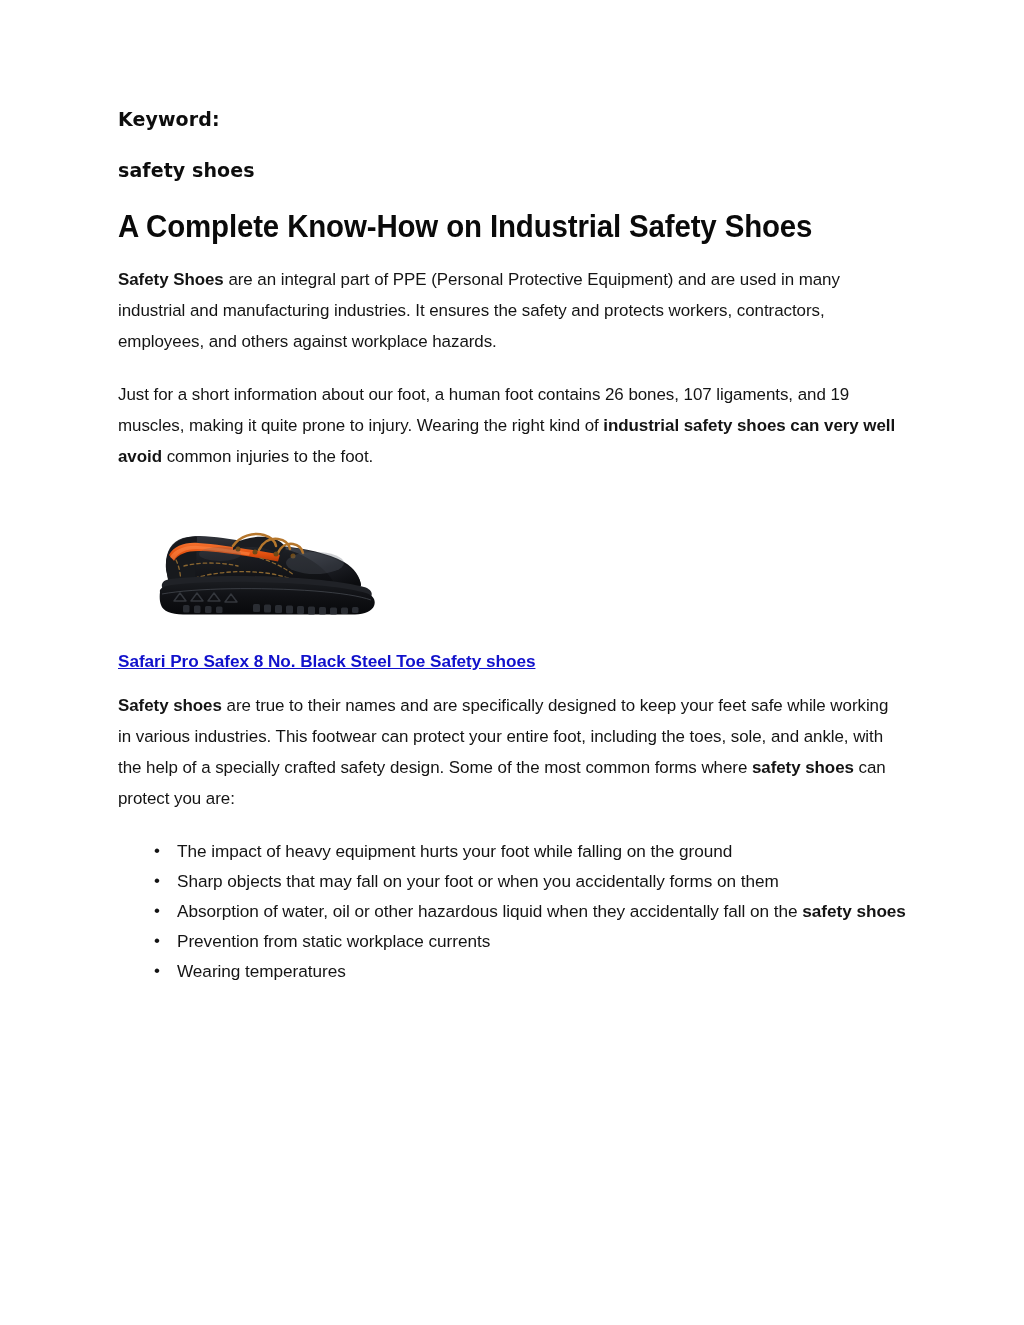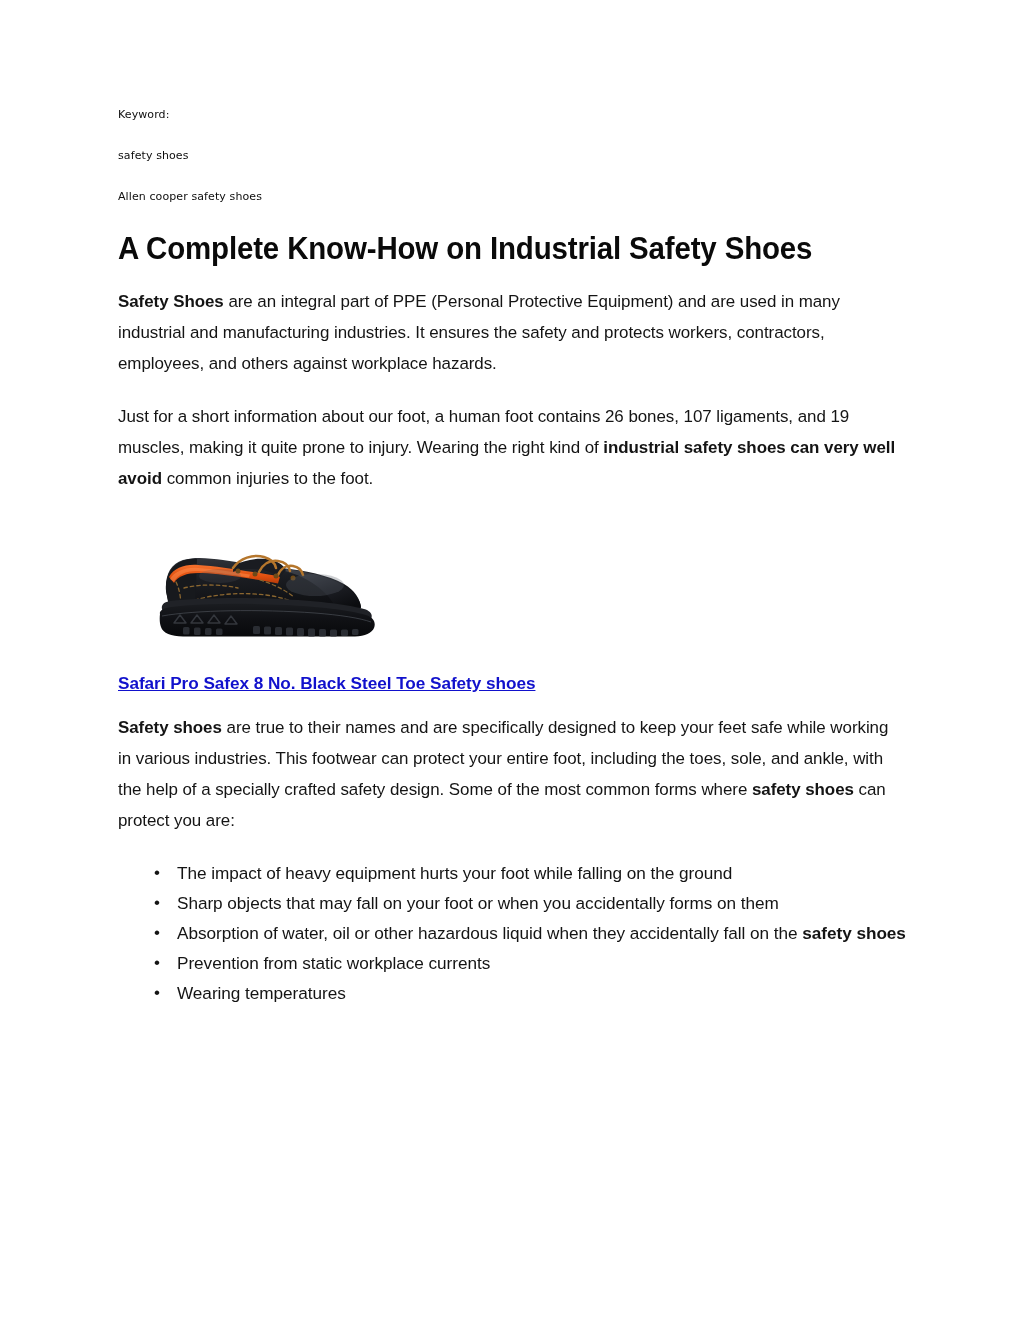--- a/index.html
+++ b/index.html
@@ -26,25 +26,26 @@
   .content {
     position: absolute;
     left: 118px;
     top: 108px;
     width: 790px;
   }
 
   
   .kw-line {
     font-family: "DejaVu Sans", sans-serif;
-    font-size: 11px;
+    font-size: 19px;
     line-height: 1.2;
     color: #0d0d0d;
     margin: 0 0 28px 0;
     letter-spacing: 0.1px;
+    font-weight: bold;
   }
 
   
   .doc-heading {
     font-family: "Liberation Sans Narrow", "Liberation Sans", sans-serif;
     font-size: 31px;
     font-weight: bold;
     line-height: 1.12;
     color: #0a0a0a;
     margin: 14px 0 20px 0;
@@ -125,21 +126,20 @@
 </style>
 </head>
 <body>
 
 <div class="page">
   <div class="content">
 
     
     <p class="kw-line">Keyword:</p>
     <p class="kw-line">safety shoes</p>
-    <p class="kw-line">Allen cooper safety shoes</p>
 
     
     <h1 class="doc-heading">A Complete Know-How on Industrial Safety Shoes</h1>
 
     
     <p class="para"><b>Safety Shoes</b><span> are an integral part of PPE (Personal Protective Equipment) and are used in many industrial and manufacturing industries. It ensures the safety and protects workers, contractors, employees, and others against workplace hazards.</span></p>
 
     
     <p class="para"><span>Just for a short information about our foot, a human foot contains 26 bones, 107 ligaments, and 19 muscles, making it quite prone to injury. Wearing the right kind of </span><b>industrial safety shoes can very well avoid</b><span> common injuries to the foot.</span></p>
 

